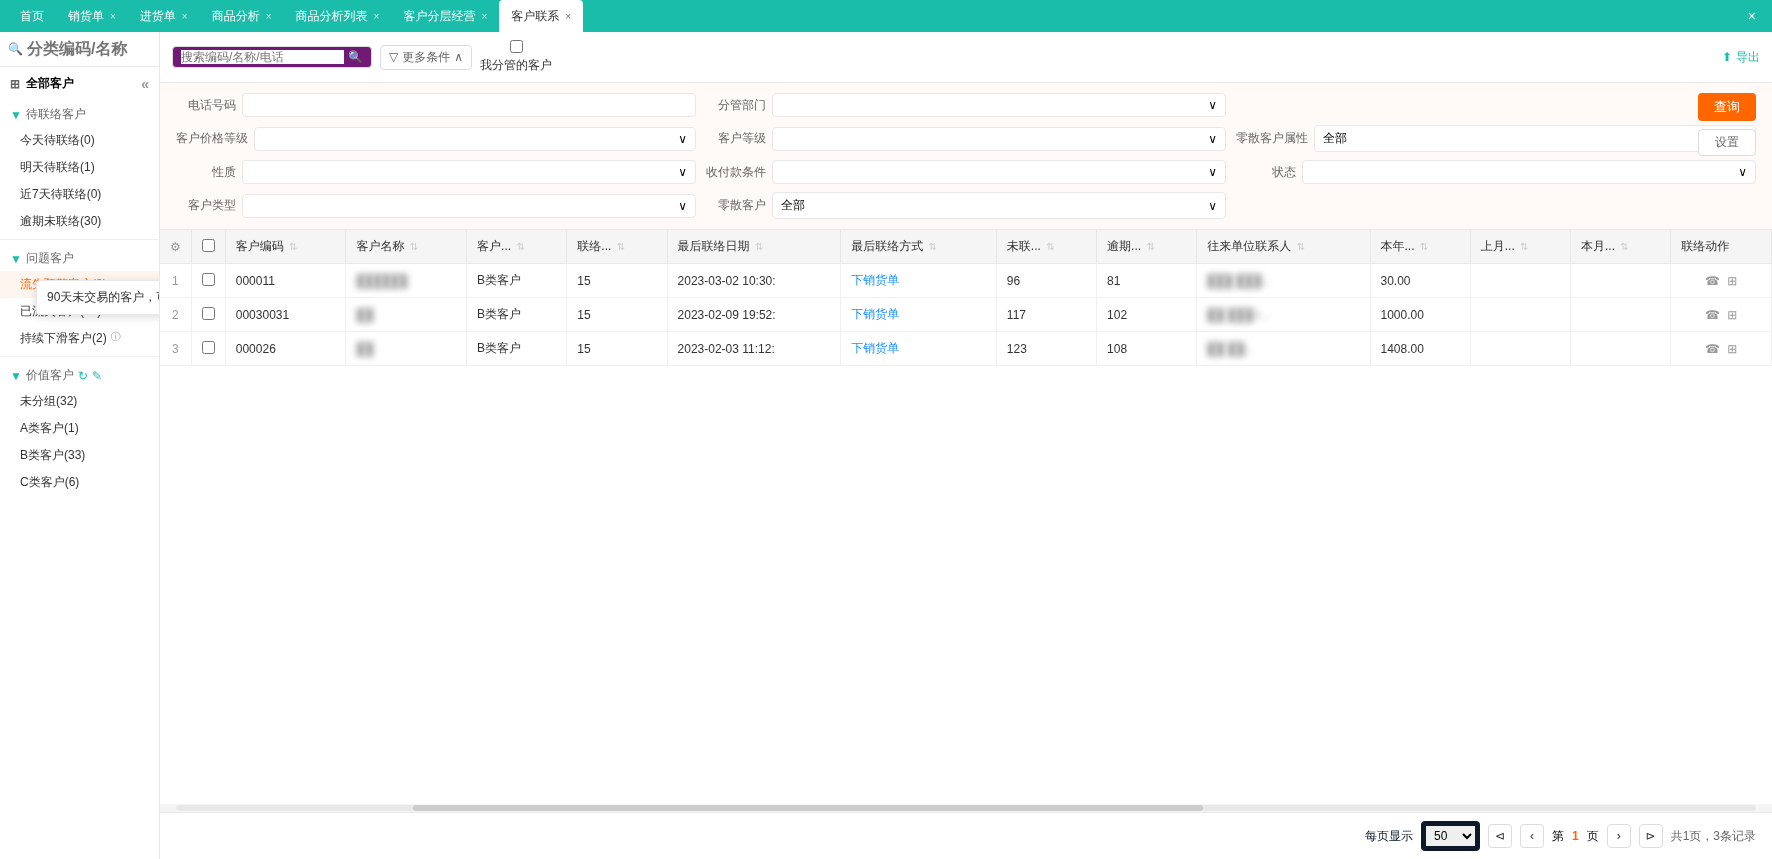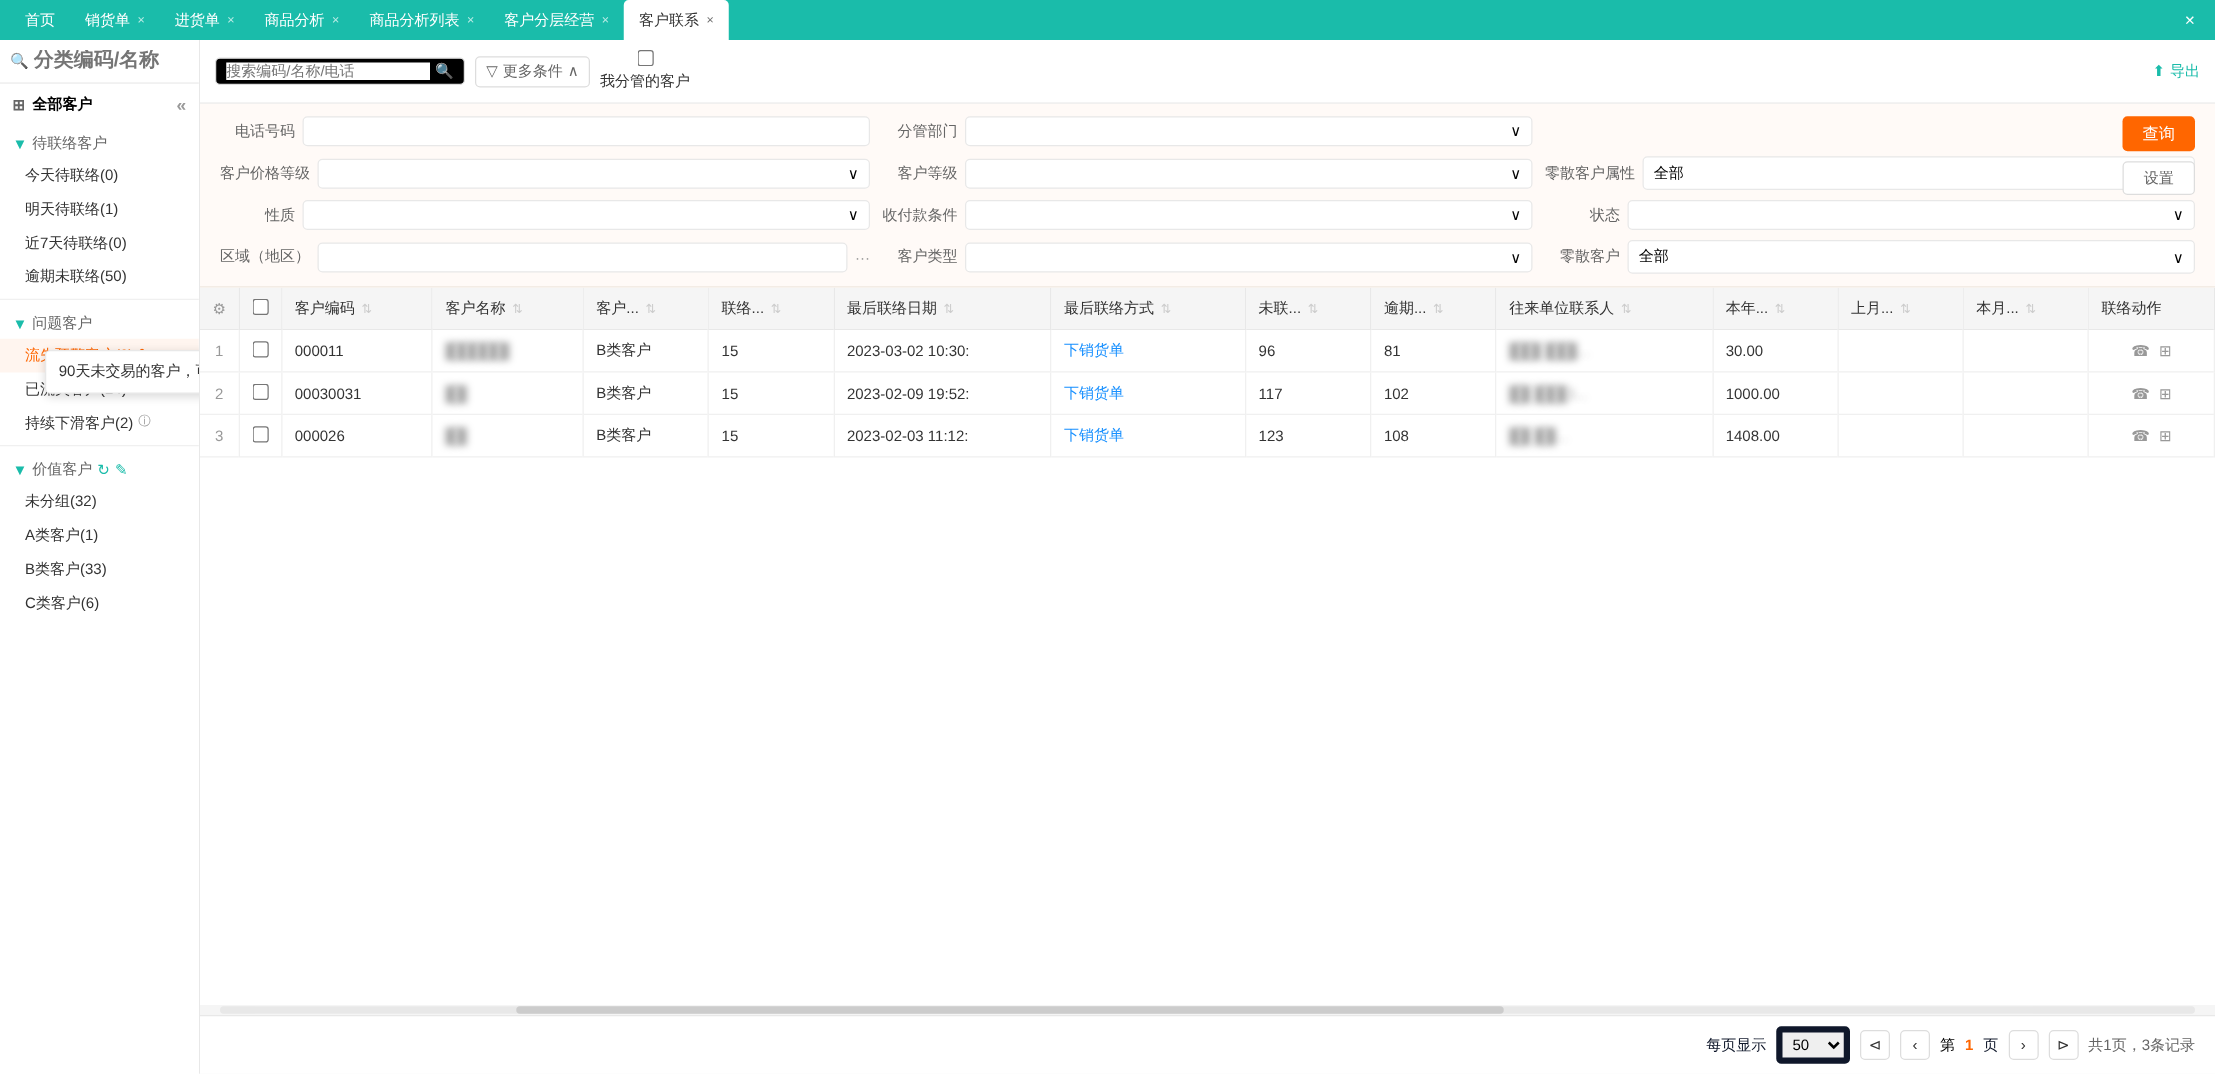--- a/index.html
+++ b/index.html
@@ -118,21 +118,21 @@
       background: #fff;
       gap: 8px;
     }
     .search-box {
       display: flex;
       align-items: flex-start;
       border: 1px solid #ddd;
       border-radius: 4px;
       padding: 3px 8px;
       width: 200px;
-      background: #000000;
+      background: #701a75;
     }
     .search-box input { border: none; outline: none; font-size: 12px; width: 100%; }
     .search-icon { color: #ff6600; margin-left: 4px; cursor: pointer; }
     .more-conditions {
       display: flex; align-items: center; color: #666; cursor: pointer; gap: 4px;
       padding: 3px 8px; border: 1px solid #ddd; border-radius: 4px;
     }
     .my-customers { display: flex; align-items: center; gap: 4px; color: #333; cursor: pointer; flex-direction: column; }
     .export-btn {
       margin-left: auto;
@@ -341,21 +341,21 @@
     <div class="sidebar-item">
       <span>今天待联络(0)</span>
     </div>
     <div class="sidebar-item">
       <span>明天待联络(1)</span>
     </div>
     <div class="sidebar-item">
       <span>近7天待联络(0)</span>
     </div>
     <div class="sidebar-item">
-      <span>逾期未联络(50)</span>
+      <span>逾期未联络(30)</span>
     </div>
 
     <div class="sidebar-divider"></div>
 
     <div class="sidebar-group-label">
       <span class="arrow">▼</span>
       <span>问题客户</span>
     </div>
     <div class="sidebar-item active">
       <span style="color:#ff6600;">流失预警客户(3)</span>
@@ -477,25 +477,20 @@
           <div class="filter-field">
             <span class="filter-label">状态</span>
             <div class="filter-select">
               <span></span>
               <span>∨</span>
             </div>
           </div>
         </div>
 
         <div class="filter-row">
-          <div class="filter-field">
-            <span class="filter-label">区域（地区）</span>
-            <input type="text" class="filter-input" value="" style="flex: 1 1 0%;">
-            <span class="filter-dots">···</span>
-          </div>
           <div class="filter-field">
             <span class="filter-label">客户类型</span>
             <div class="filter-select">
               <span></span>
               <span>∨</span>
             </div>
           </div>
           <div class="filter-field">
             <span class="filter-label">零散客户</span>
             <div class="filter-select">

